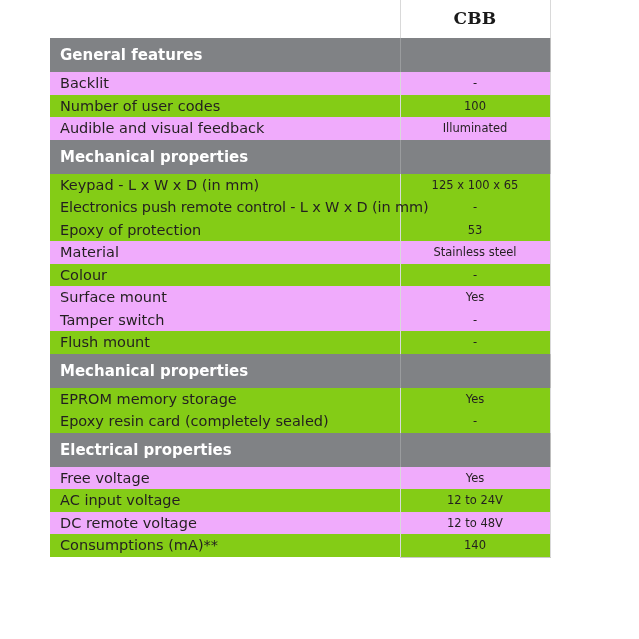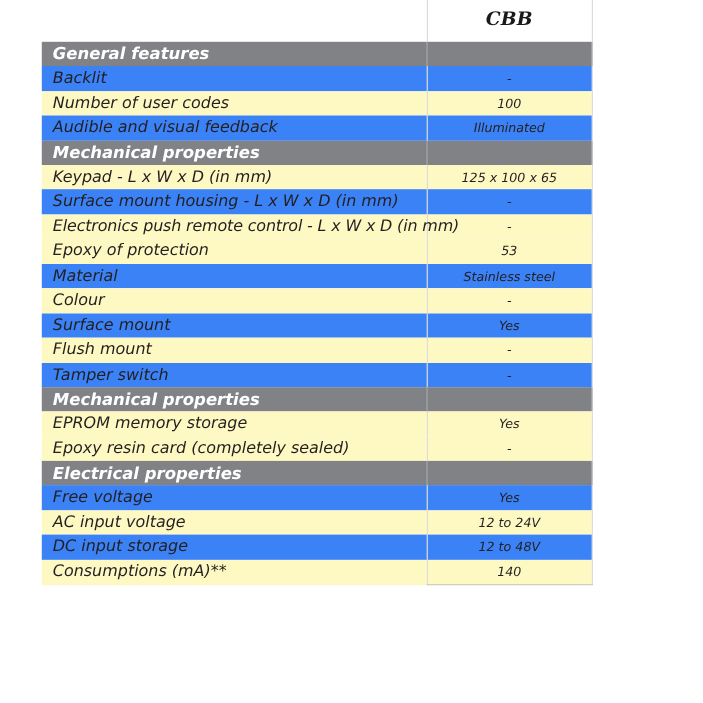--- a/index.html
+++ b/index.html
@@ -19,26 +19,25 @@
     position: absolute;
     left: 0;
     top: 0;
     width: 639px;
     height: 639px;
     background: #ffffff;
   }
 
   table.spec-table {
     position: absolute;
-    left: 38px;
+    left: 50px;
     top: 0px;
     width: 500px;
     border-collapse: collapse;
     table-layout: fixed;
-    font-style: italic;
   }
 
   col.col-feature { width: 350px; }
   col.col-value   { width: 150px; }
 
   
   tr.header-row { height: 38px; }
   tr.header-row td.feature-head {
     background: #ffffff;
     border: none;
@@ -51,21 +50,21 @@
     font-weight: bold;
     font-size: 17px;
     color: #1a1a1a;
     letter-spacing: 0.2px;
     border-left: 1px solid #d9d9d9;
     border-right: 1px solid #d9d9d9;
     padding-bottom: 3px;
   }
 
   
-  tr.section-row { height: 22px; }
+  tr.section-row { height: 34px; }
   tr.section-row td {
     background: #808285;
     color: #ffffff;
     font-weight: bold;
     font-size: 15px;
     padding: 0 0 0 10px;
     line-height: 22px;
     border: none;
     white-space: nowrap;
   }
@@ -89,22 +88,22 @@
     font-size: 11.5px;
     text-align: center;
     line-height: 22.5px;
     white-space: nowrap;
     color: #231f20;
     border-left: 1px solid #d9d9d9;
     border-right: 1px solid #d9d9d9;
     padding: 0;
   }
 
-  tr.row-odd  td { background: #3b82f6; }
-  tr.row-even td { background: #fef9c3; }
+  tr.row-odd  td { background: #f0abfc; }
+  tr.row-even td { background: #84cc16; }
 
   
   td.feature-cell.condensed {
     font-size: 13.3px;
     letter-spacing: -0.15px;
   }
 
   tr.last-row td.value-cell {
     border-bottom: 1px solid #c9c9c9;
   }
@@ -143,50 +142,46 @@
           <td class="value-cell">Illuminated</td>
         </tr>
         <tr class="section-row">
           <td class="section-cell">Mechanical properties</td>
           <td class="value-cell"></td>
         </tr>
         <tr class="data-row row-even">
           <td class="feature-cell">Keypad - L x W x D (in mm)</td>
           <td class="value-cell">125 x 100 x 65</td>
         </tr>
-        <tr class="data-row row-odd">
-          <td class="feature-cell">Surface mount housing - L x W x D (in mm)</td>
-          <td class="value-cell dash">-</td>
-        </tr>
         <tr class="data-row row-even">
           <td class="feature-cell condensed">Electronics push remote control - L x W x D (in mm)</td>
           <td class="value-cell dash">-</td>
         </tr>
         <tr class="data-row row-even">
           <td class="feature-cell">Epoxy of protection</td>
           <td class="value-cell">53</td>
         </tr>
         <tr class="data-row row-odd">
           <td class="feature-cell">Material</td>
           <td class="value-cell">Stainless steel</td>
         </tr>
         <tr class="data-row row-even">
           <td class="feature-cell">Colour</td>
           <td class="value-cell dash">-</td>
         </tr>
         <tr class="data-row row-odd">
           <td class="feature-cell">Surface mount</td>
           <td class="value-cell">Yes</td>
         </tr>
+        <tr class="data-row row-odd">
+          <td class="feature-cell">Tamper switch</td>
+          <td class="value-cell dash">-</td>
+        </tr>
         <tr class="data-row row-even">
           <td class="feature-cell">Flush mount</td>
-          <td class="value-cell dash">-</td>
-        </tr>
-        <tr class="data-row row-odd">
-          <td class="feature-cell">Tamper switch</td>
           <td class="value-cell dash">-</td>
         </tr>
         <tr class="section-row">
           <td class="section-cell">Mechanical properties</td>
           <td class="value-cell"></td>
         </tr>
         <tr class="data-row row-even">
           <td class="feature-cell">EPROM memory storage</td>
           <td class="value-cell">Yes</td>
         </tr>
@@ -200,21 +195,21 @@
         </tr>
         <tr class="data-row row-odd">
           <td class="feature-cell">Free voltage</td>
           <td class="value-cell">Yes</td>
         </tr>
         <tr class="data-row row-even">
           <td class="feature-cell">AC input voltage</td>
           <td class="value-cell">12 to 24V</td>
         </tr>
         <tr class="data-row row-odd">
-          <td class="feature-cell">DC input storage</td>
+          <td class="feature-cell">DC remote voltage</td>
           <td class="value-cell">12 to 48V</td>
         </tr>
         <tr class="data-row row-even last-row">
           <td class="feature-cell">Consumptions (mA)**</td>
           <td class="value-cell">140</td>
         </tr>
       </tbody>
   </table>
 </div>
 

